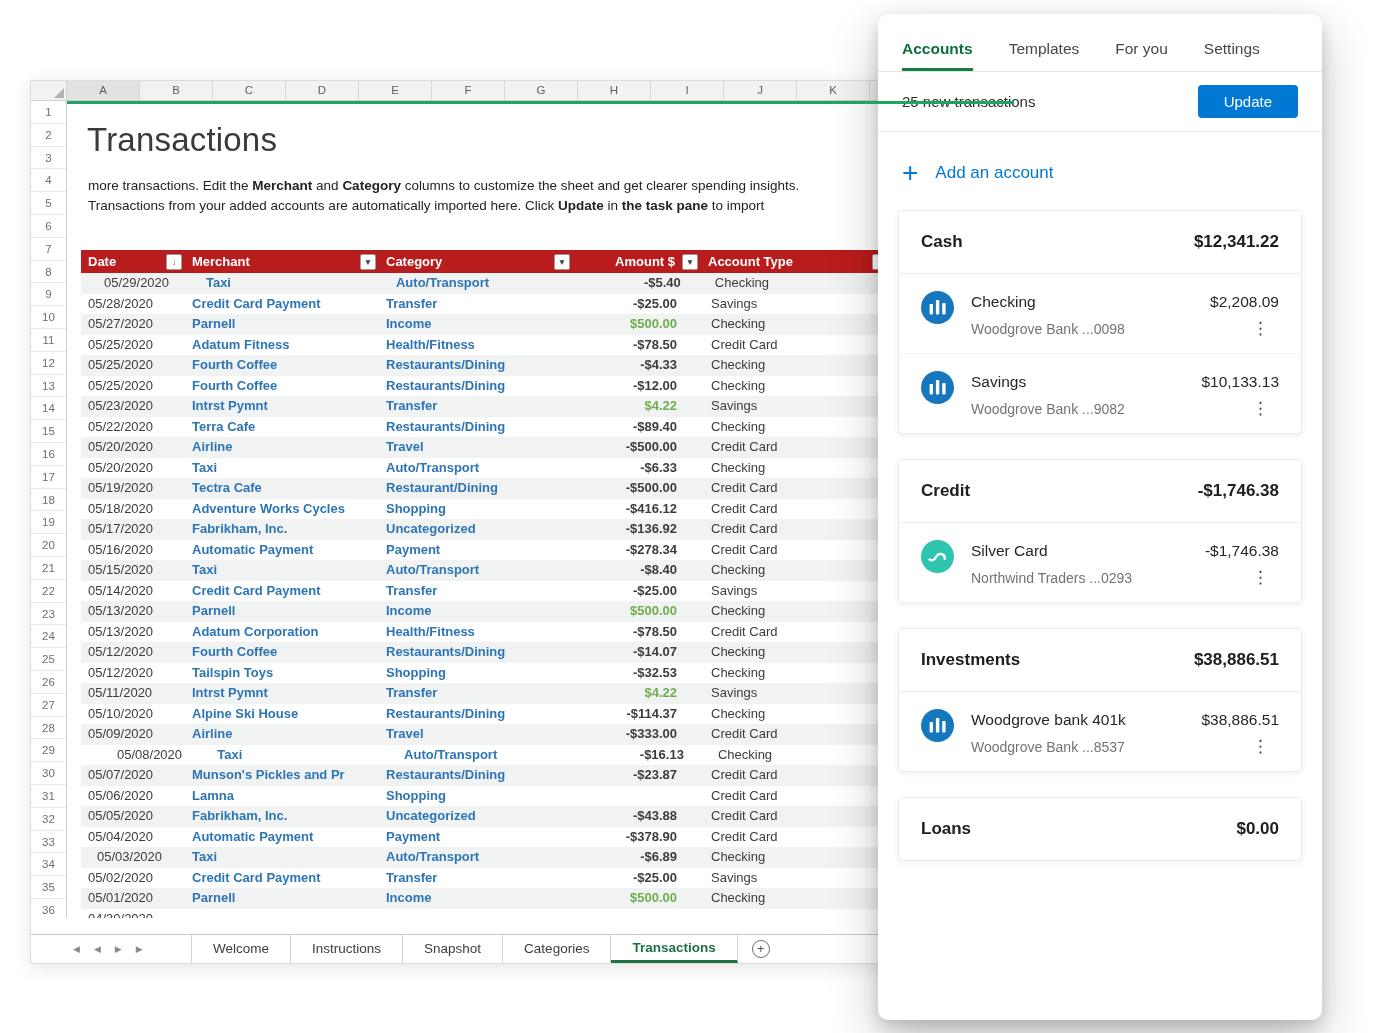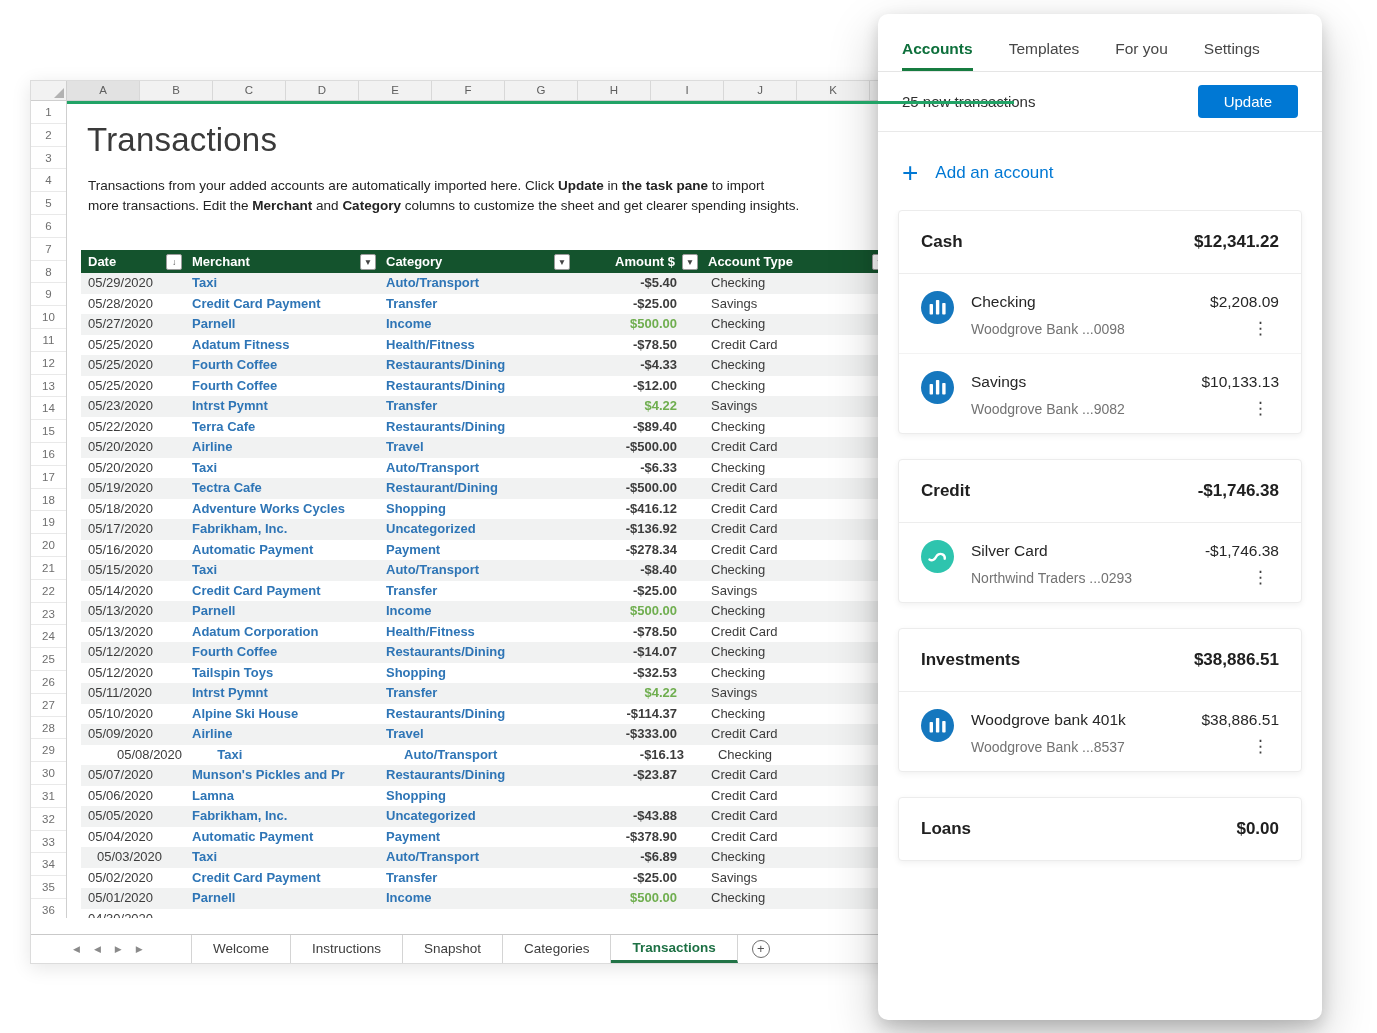--- a/index.html
+++ b/index.html
@@ -27,21 +27,21 @@
              line-height:22.8px; border-bottom:1px solid #e9e9e9; }
   .grid { position:relative; flex:1; overflow:hidden; background:#fff; }
 
   .sheet-title { position:absolute; left:20px; top:20px; font-size:33px; color:#3a3a3a;
                  font-weight:400; letter-spacing:0.2px; }
   .sheet-desc { position:absolute; left:21px; top:75px; font-size:13.5px; color:#232323;
                 line-height:20px; white-space:nowrap; width:900px; }
   .sheet-desc .b { font-weight:700; }
 
   .tx-table { position:absolute; left:14px; top:149px; width:810px; }
-  .tx-head { display:flex; height:23px; background:#14532d; }
+  .tx-head { display:flex; height:23px; background:#b91c1c; }
   .th { position:relative; color:#fff; font-weight:700; font-size:13px; line-height:23px;
         padding-left:7px; white-space:nowrap; overflow:hidden; }
   .th.amount { text-align:right; padding-right:26px; }
   .filter { position:absolute; right:3px; top:3.5px; width:16px; height:16px; background:#fff;
             border:1px solid #9b9b9b; border-radius:2px; font-size:8.5px; line-height:14px;
             text-align:center; color:#444; font-weight:400; cursor:pointer; }
   .tx-row { display:flex; height:20.5px; }
   .tx-row.banded { background:#f1f2f2; }
   .td { font-size:13px; line-height:20.5px; padding-left:7px; overflow:hidden; white-space:nowrap; }
   .td.date { color:#3c3c3c; }
@@ -157,34 +157,34 @@
           <div class="row-num">31</div>
           <div class="row-num">32</div>
           <div class="row-num">33</div>
           <div class="row-num">34</div>
           <div class="row-num">35</div>
           <div class="row-num">36</div>
         </div>
       <div class="grid">
         <div class="sheet-title">Transactions</div>
         <div class="sheet-desc">
+          <div><span>more transactions. Edit the </span><span class="b">Merchant</span><span> and </span><span class="b">Category</span><span> columns to customize the sheet and get clearer spending insights.</span></div>
           <div><span>Transactions from your added accounts are automatically imported here. Click </span><span class="b">Update</span><span> in </span><span class="b">the task pane</span><span> to import</span></div>
-          <div><span>more transactions. Edit the </span><span class="b">Merchant</span><span> and </span><span class="b">Category</span><span> columns to customize the sheet and get clearer spending insights.</span></div>
         </div>
         <div class="tx-table">
           <div class="tx-head">
               <div class="th date" style="width: 104px;"><span>Date</span><span class="filter">↓</span></div>
               <div class="th merchant" style="width: 194px;"><span>Merchant</span><span class="filter">▼</span></div>
               <div class="th category" style="width: 194px;"><span>Category</span><span class="filter">▼</span></div>
               <div class="th amount" style="width: 128px;"><span>Amount $</span><span class="filter">▼</span></div>
               <div class="th account" style="width: 190px;"><span>Account Type</span><span class="filter">▼</span></div>
             </div>
           <div>
               <div class="tx-row banded">
-                <div class="td date" style="width: 104px;">05/29/2020</div>
+                <div class="td date" style="width: 104px; margin-left: 16px;">05/29/2020</div>
                 <div class="td merchant" style="width: 194px;">Taxi</div>
                 <div class="td category" style="width: 194px;">Auto/Transport</div>
                 <div class="td amount neg" style="width: 128px;">-$5.40</div>
                 <div class="td account" style="width: 190px;">Checking</div>
               </div>
               <div class="tx-row">
                 <div class="td date" style="width: 104px;">05/28/2020</div>
                 <div class="td merchant" style="width: 194px;">Credit Card Payment</div>
                 <div class="td category" style="width: 194px;">Transfer</div>
                 <div class="td amount neg" style="width: 128px;">-$25.00</div>

